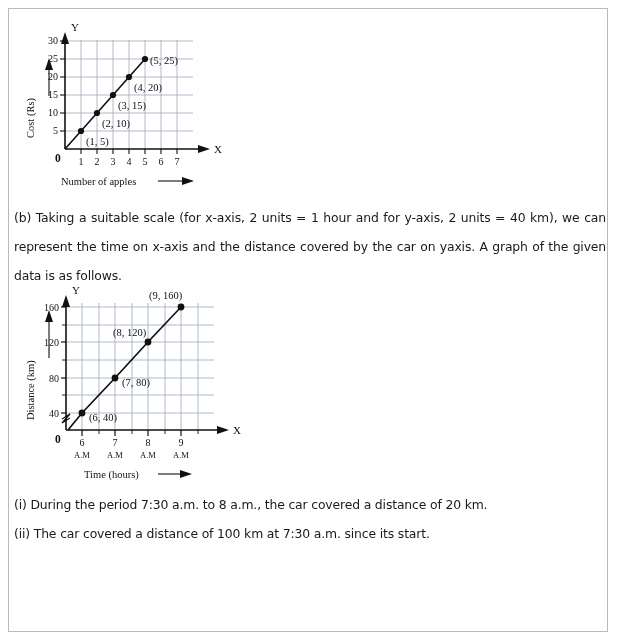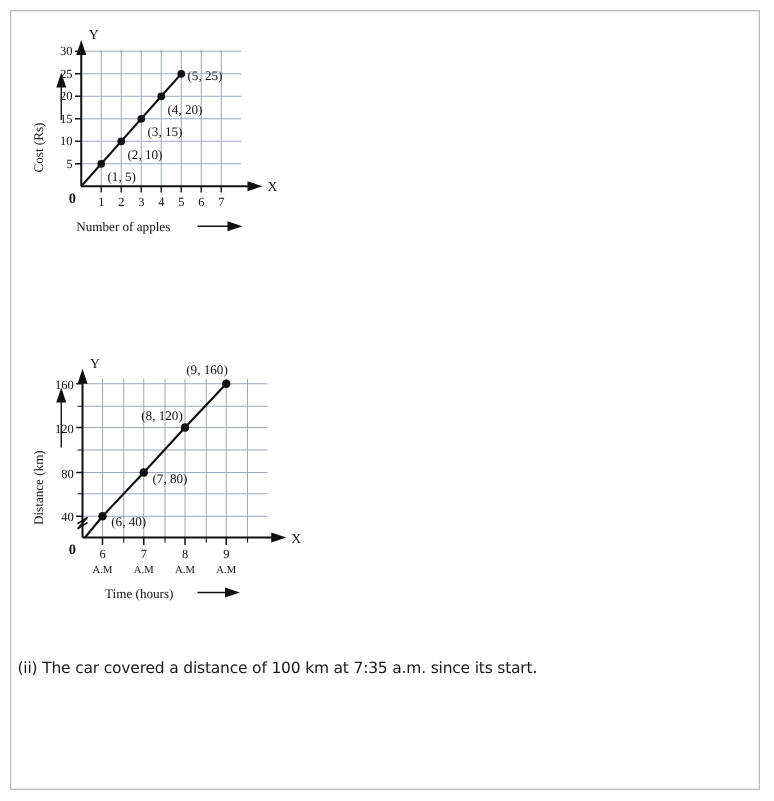--- a/index.html
+++ b/index.html
@@ -165,20 +165,23 @@
       </g>
 
       <g>
         <text x="43" y="167" font-family="'Liberation Serif', serif" font-size="10.5" fill="#111111">Number of apples</text>
         <line x1="140" y1="163" x2="168" y2="163" stroke="#111111" stroke-width="1.1"></line>
         <polygon points="176,163 164,159 164,167" fill="#111111"></polygon>
       </g>
     </svg>
   </div>
 
+  <div class="text-block tb-justify" id="para-b">
+    <p>(b) Taking a suitable scale (for x-axis, 2 units = 1 hour and for y-axis, 2 units = 40 km), we can represent the time on x-axis and the distance covered by the car on yaxis. A graph of the given data is as follows.</p>
+  </div>
 
   <div class="figure" id="figure-2" style="left:18px; top:278px; width:235px; height:205px;">
     <svg class="fig-svg" width="235" height="205" viewBox="0 0 235 205">
 
       <g stroke="#9aa7bd" stroke-width="0.8">
         <line x1="64" y1="25" x2="64" y2="152"></line>
         <line x1="81" y1="25" x2="81" y2="152"></line>
         <line x1="97" y1="25" x2="97" y2="152"></line>
         <line x1="114" y1="25" x2="114" y2="152"></line>
         <line x1="130" y1="25" x2="130" y2="152"></line>
@@ -283,19 +286,22 @@
       </g>
 
       <g>
         <text x="66" y="200" font-family="'Liberation Serif', serif" font-size="10.5" fill="#111111">Time (hours)</text>
         <line x1="140" y1="196" x2="166" y2="196" stroke="#111111" stroke-width="1.1"></line>
         <polygon points="174,196 162,192 162,200" fill="#111111"></polygon>
       </g>
     </svg>
   </div>
 
+  <div class="text-block" id="para-i">
+    <p>(i) During the period 7:30 a.m. to 8 a.m., the car covered a distance of 20 km.</p>
+  </div>
 
   <div class="text-block" id="para-ii">
-    <p>(ii) The car covered a distance of 100 km at 7:35 a.m. since its start.</p>
+    <p>(ii) The car covered a distance of 100 km at 7:30 a.m. since its start.</p>
   </div>
 
 
 </div>
 
 </body></html>

